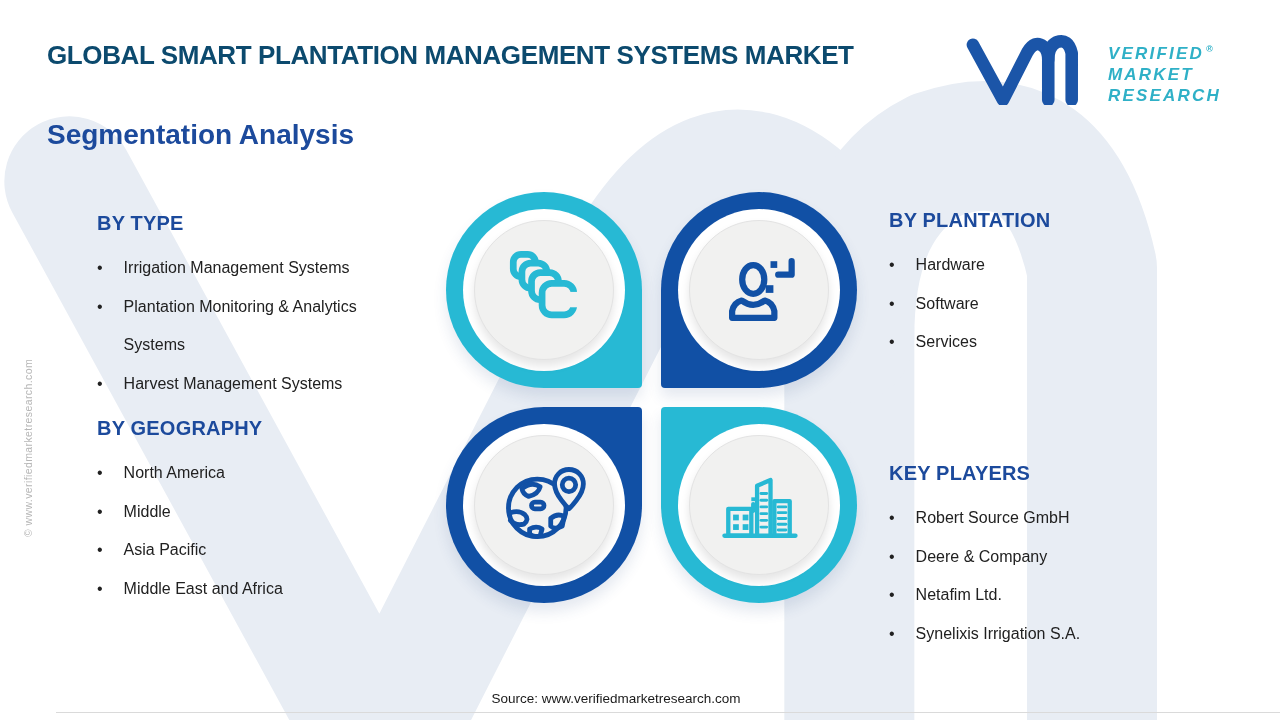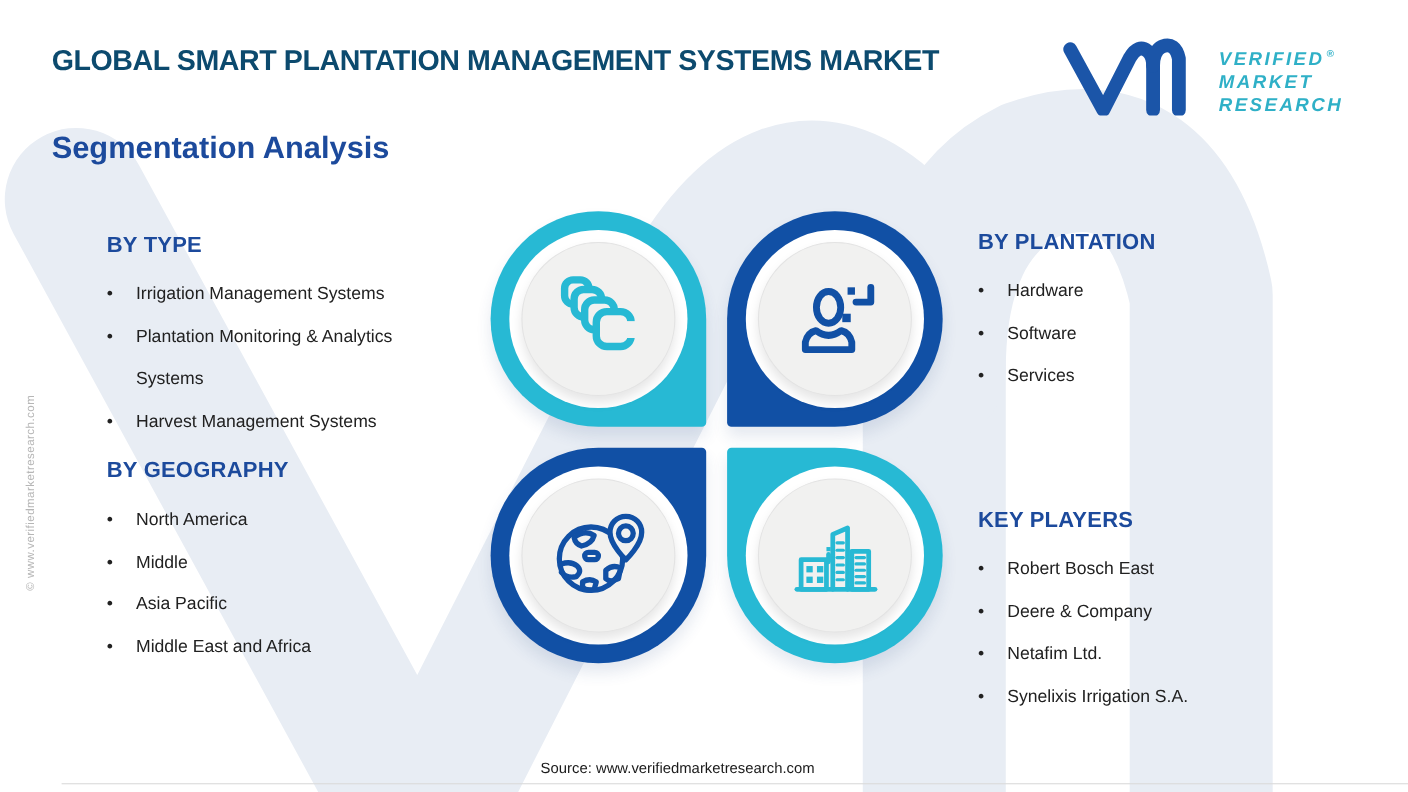--- a/index.html
+++ b/index.html
@@ -136,21 +136,21 @@
       <span class="li-text">Services</span>
     </div>
     </div>
 </div>
 
 <div class="section" id="key-players">
   <div class="section-heading">KEY PLAYERS</div>
   <div class="list">
       <div class="list-item">
       <span class="bullet">•</span>
-      <span class="li-text">Robert Bosch East</span>
+      <span class="li-text">Robert Source GmbH</span>
     </div>
       <div class="list-item">
       <span class="bullet">•</span>
       <span class="li-text">Deere &amp; Company</span>
     </div>
       <div class="list-item">
       <span class="bullet">•</span>
       <span class="li-text">Netafim Ltd.</span>
     </div>
       <div class="list-item">

